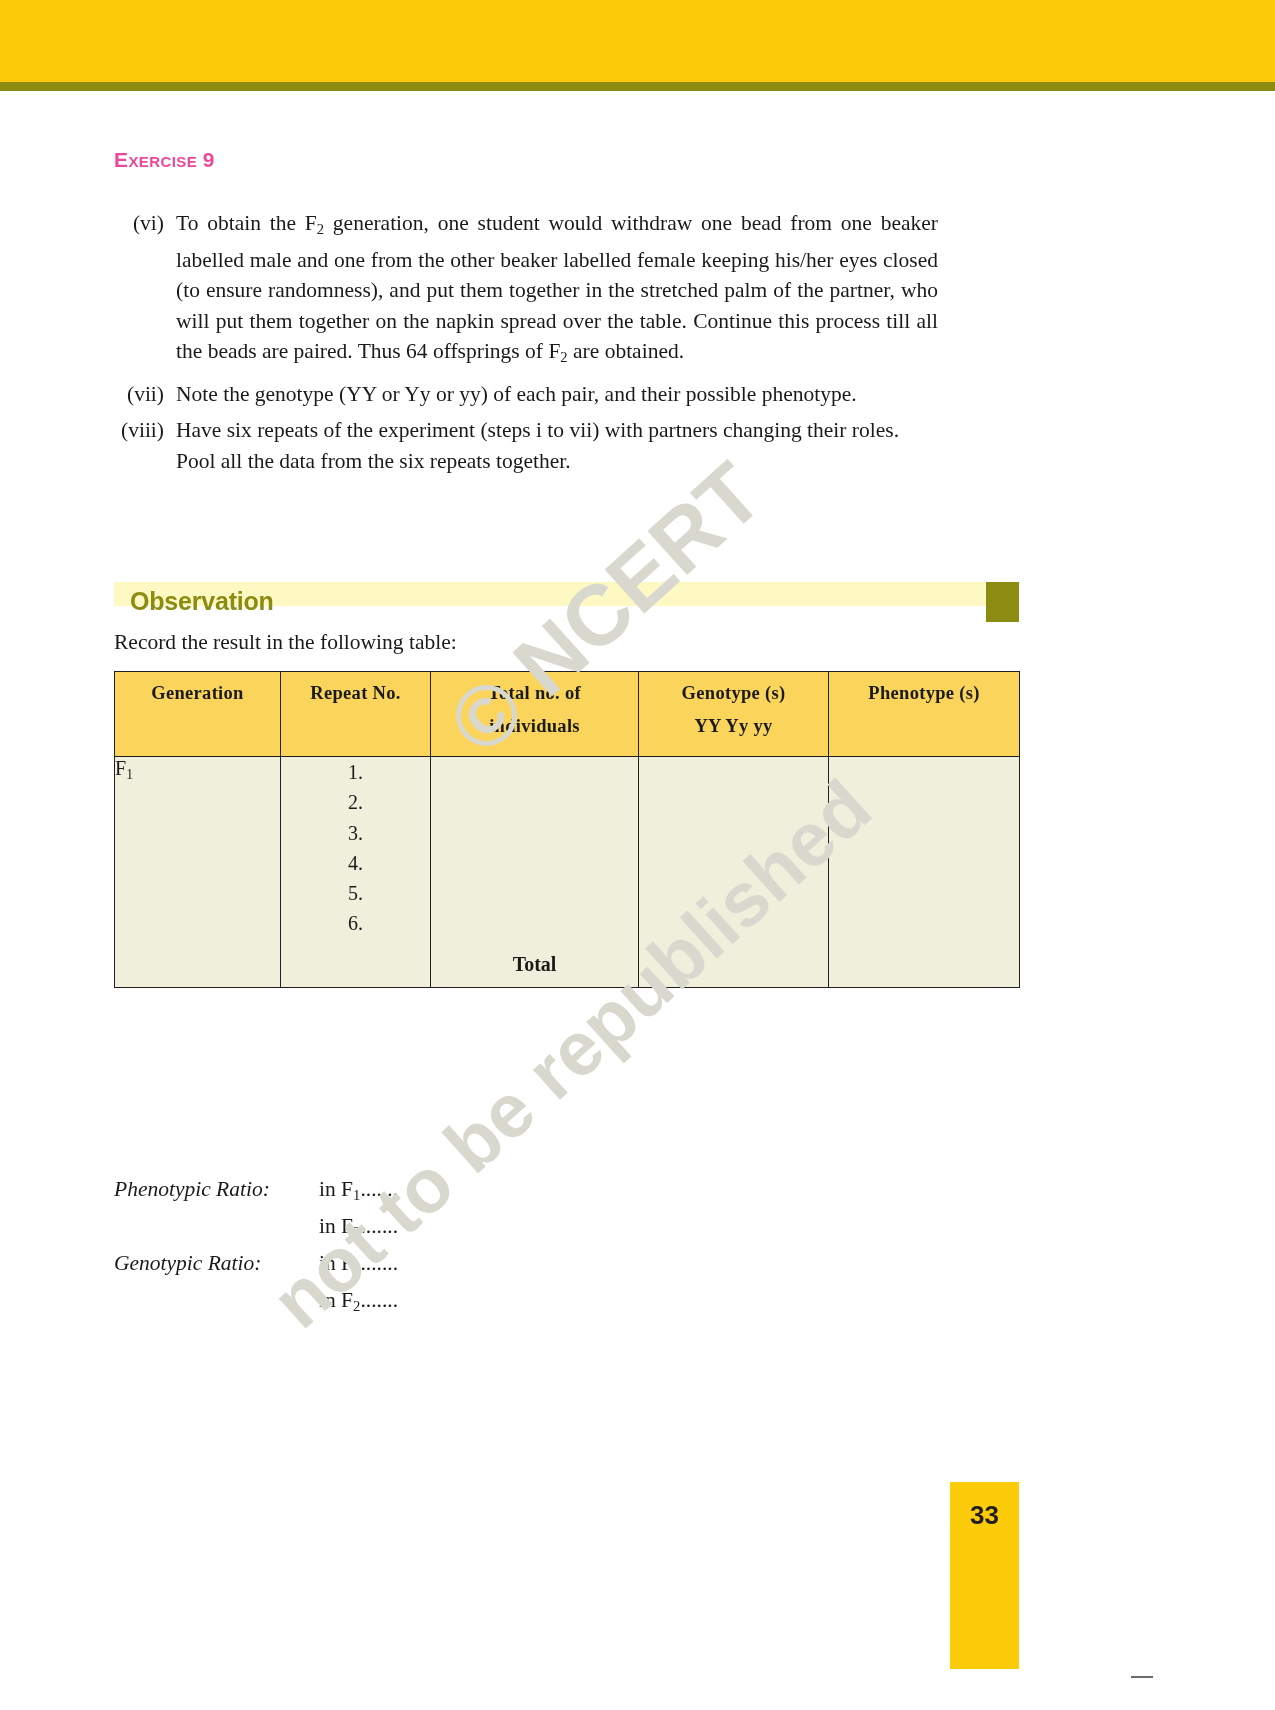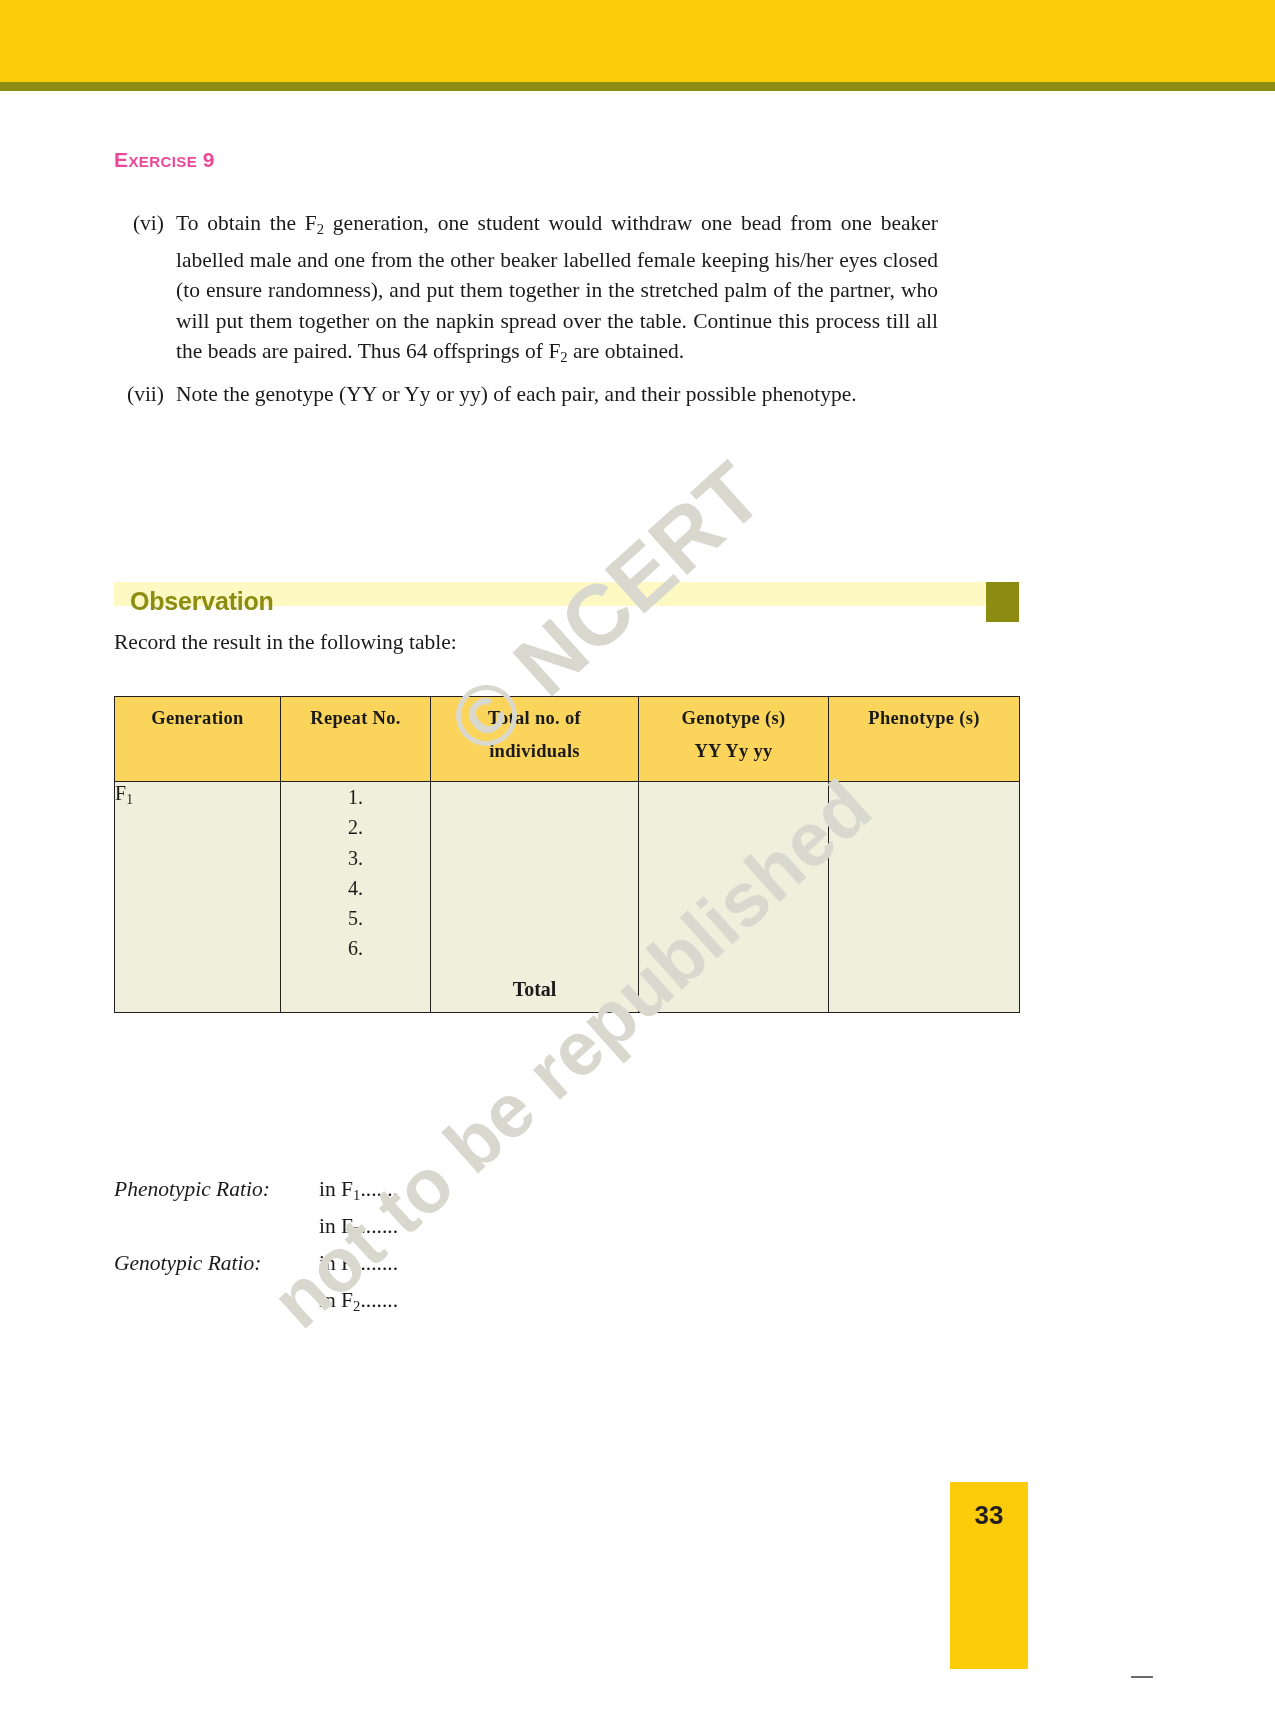--- a/index.html
+++ b/index.html
@@ -114,21 +114,21 @@
     position: absolute;
     left: 114px;
     top: 630px;
     font-size: 21.5px;
   }
 
   
   .obs-table {
     position: absolute;
     left: 114px;
-    top: 696px;
+    top: 671px;
     width: 905px;
     border-collapse: collapse;
     table-layout: fixed;
     border-radius: 18px;
   }
   .obs-table th, .obs-table td {
     border: 1.6px solid #231f20;
     vertical-align: top;
     padding: 0;
   }
@@ -188,21 +188,21 @@
   }
   .ratio-val {
     flex: 0 0 auto;
   }
 
   
   .page-tab {
     position: absolute;
     left: 950px;
     top: 1482px;
-    width: 78px;
+    width: 69px;
     height: 187px;
     background: #FCCC0A;
   }
   .page-tab-num {
     position: absolute;
     left: 0; right: 0;
     top: 18px;
     text-align: center;
     font-family: "Liberation Sans", sans-serif;
     font-weight: bold;
@@ -260,20 +260,24 @@
 </div>
 
 <div class="list" id="proc-list">
     <div class="li">
       <div class="li-mark">(vi)</div>
       <div class="li-body">To obtain the F<sub>2</sub> generation, one student would withdraw one bead from one beaker labelled male and one from the other beaker labelled female keeping his/her eyes closed (to ensure randomness), and put them together in the stretched palm of the partner, who will put them together on the napkin spread over the table. Continue this process till all the beads are paired. Thus 64 offsprings of F<sub>2</sub> are obtained.</div>
     </div>
     <div class="li">
       <div class="li-mark">(vii)</div>
       <div class="li-body">Note the genotype (YY or Yy or yy) of each pair, and their possible phenotype.</div>
+    </div>
+    <div class="li">
+      <div class="li-mark">(viii)</div>
+      <div class="li-body noj">Have six repeats of the experiment (steps i to vii) with partners changing their roles. Pool all the data from the six repeats together.</div>
     </div>
   </div>
 
 <div class="section-band">
   <div class="section-band-title">Observation</div>
 </div>
 <div class="section-band-square"></div>
 
 <div class="table-intro">Record the result in the following table:</div>
 

